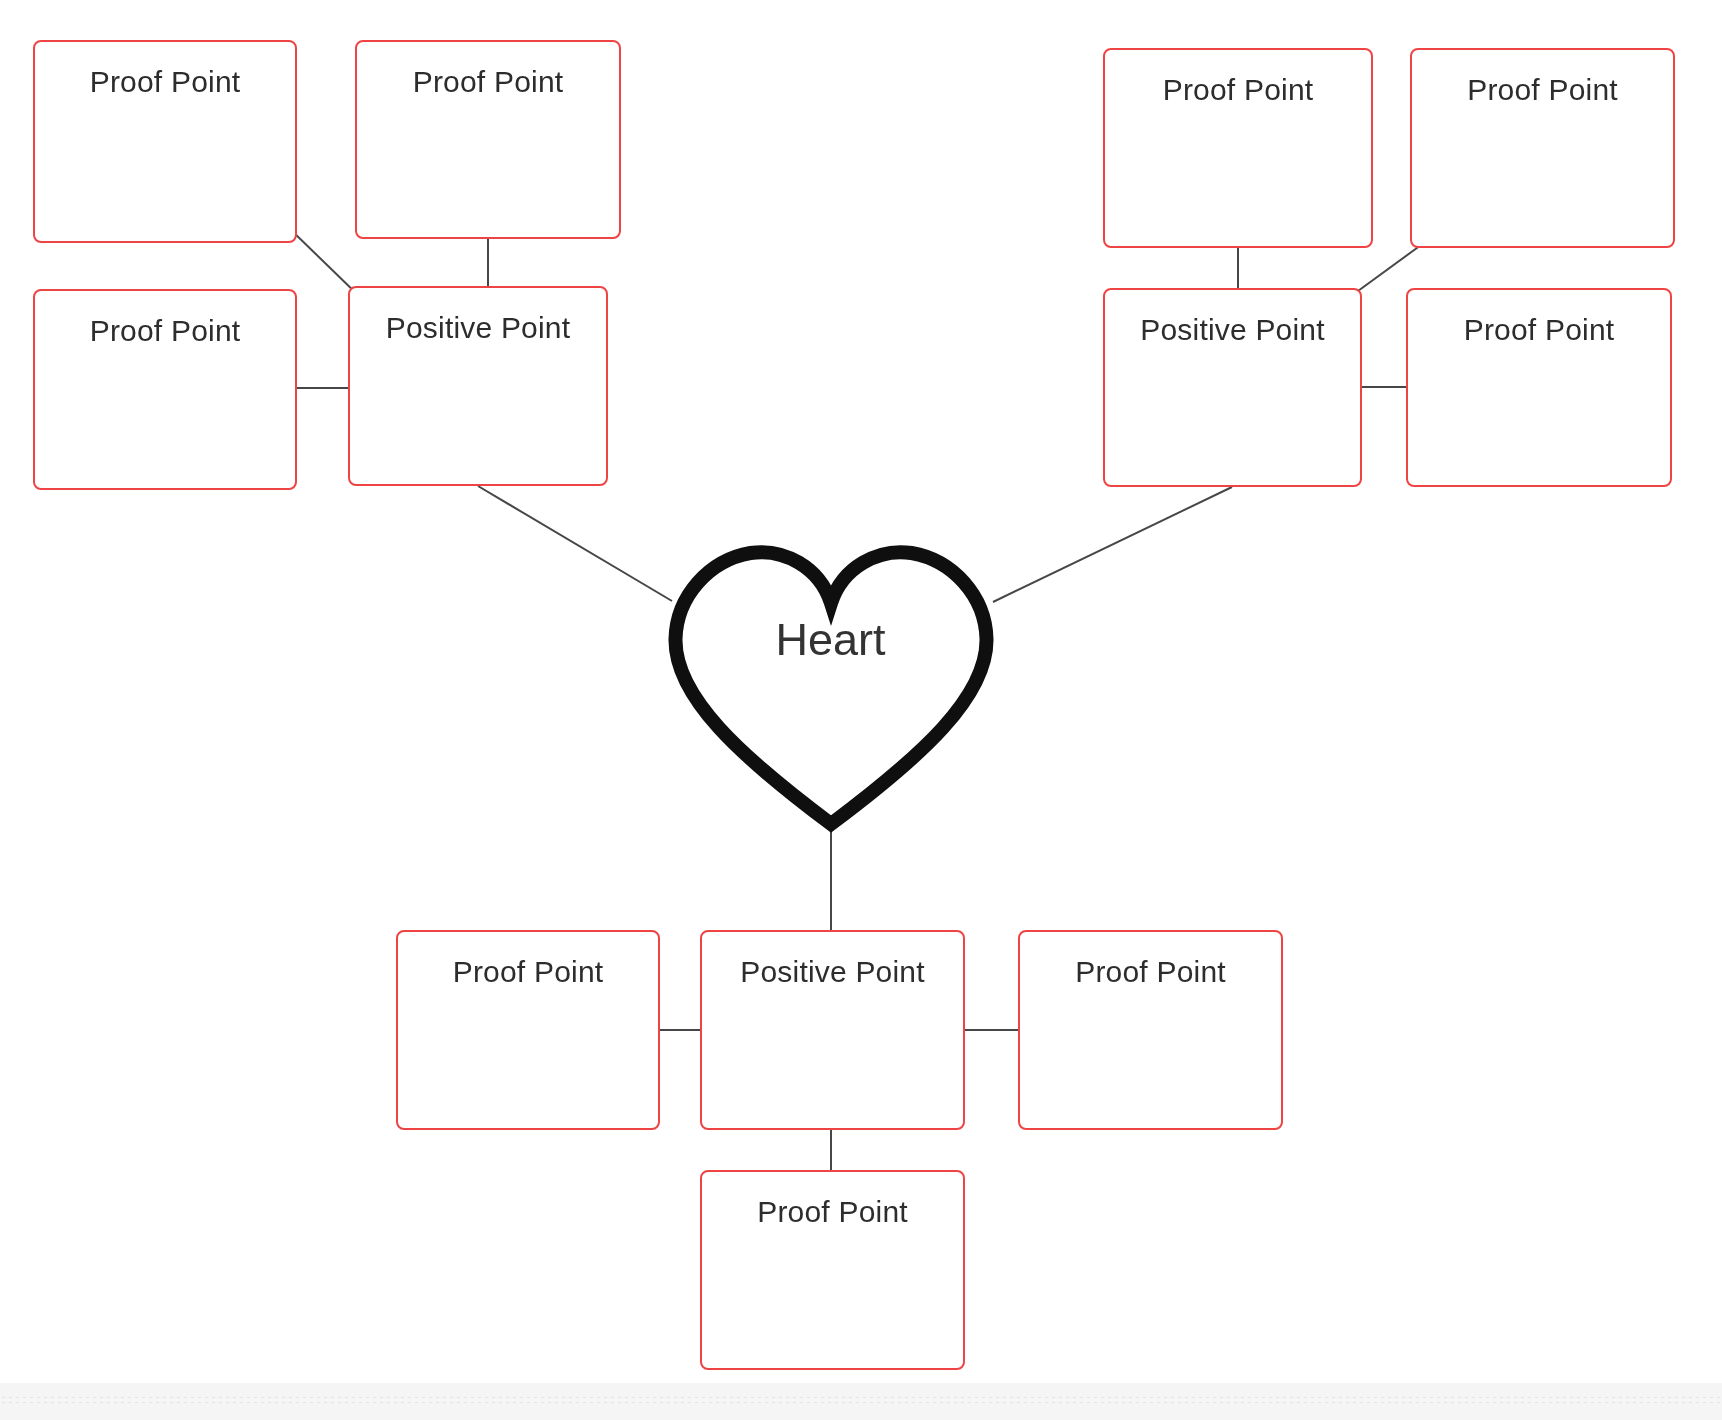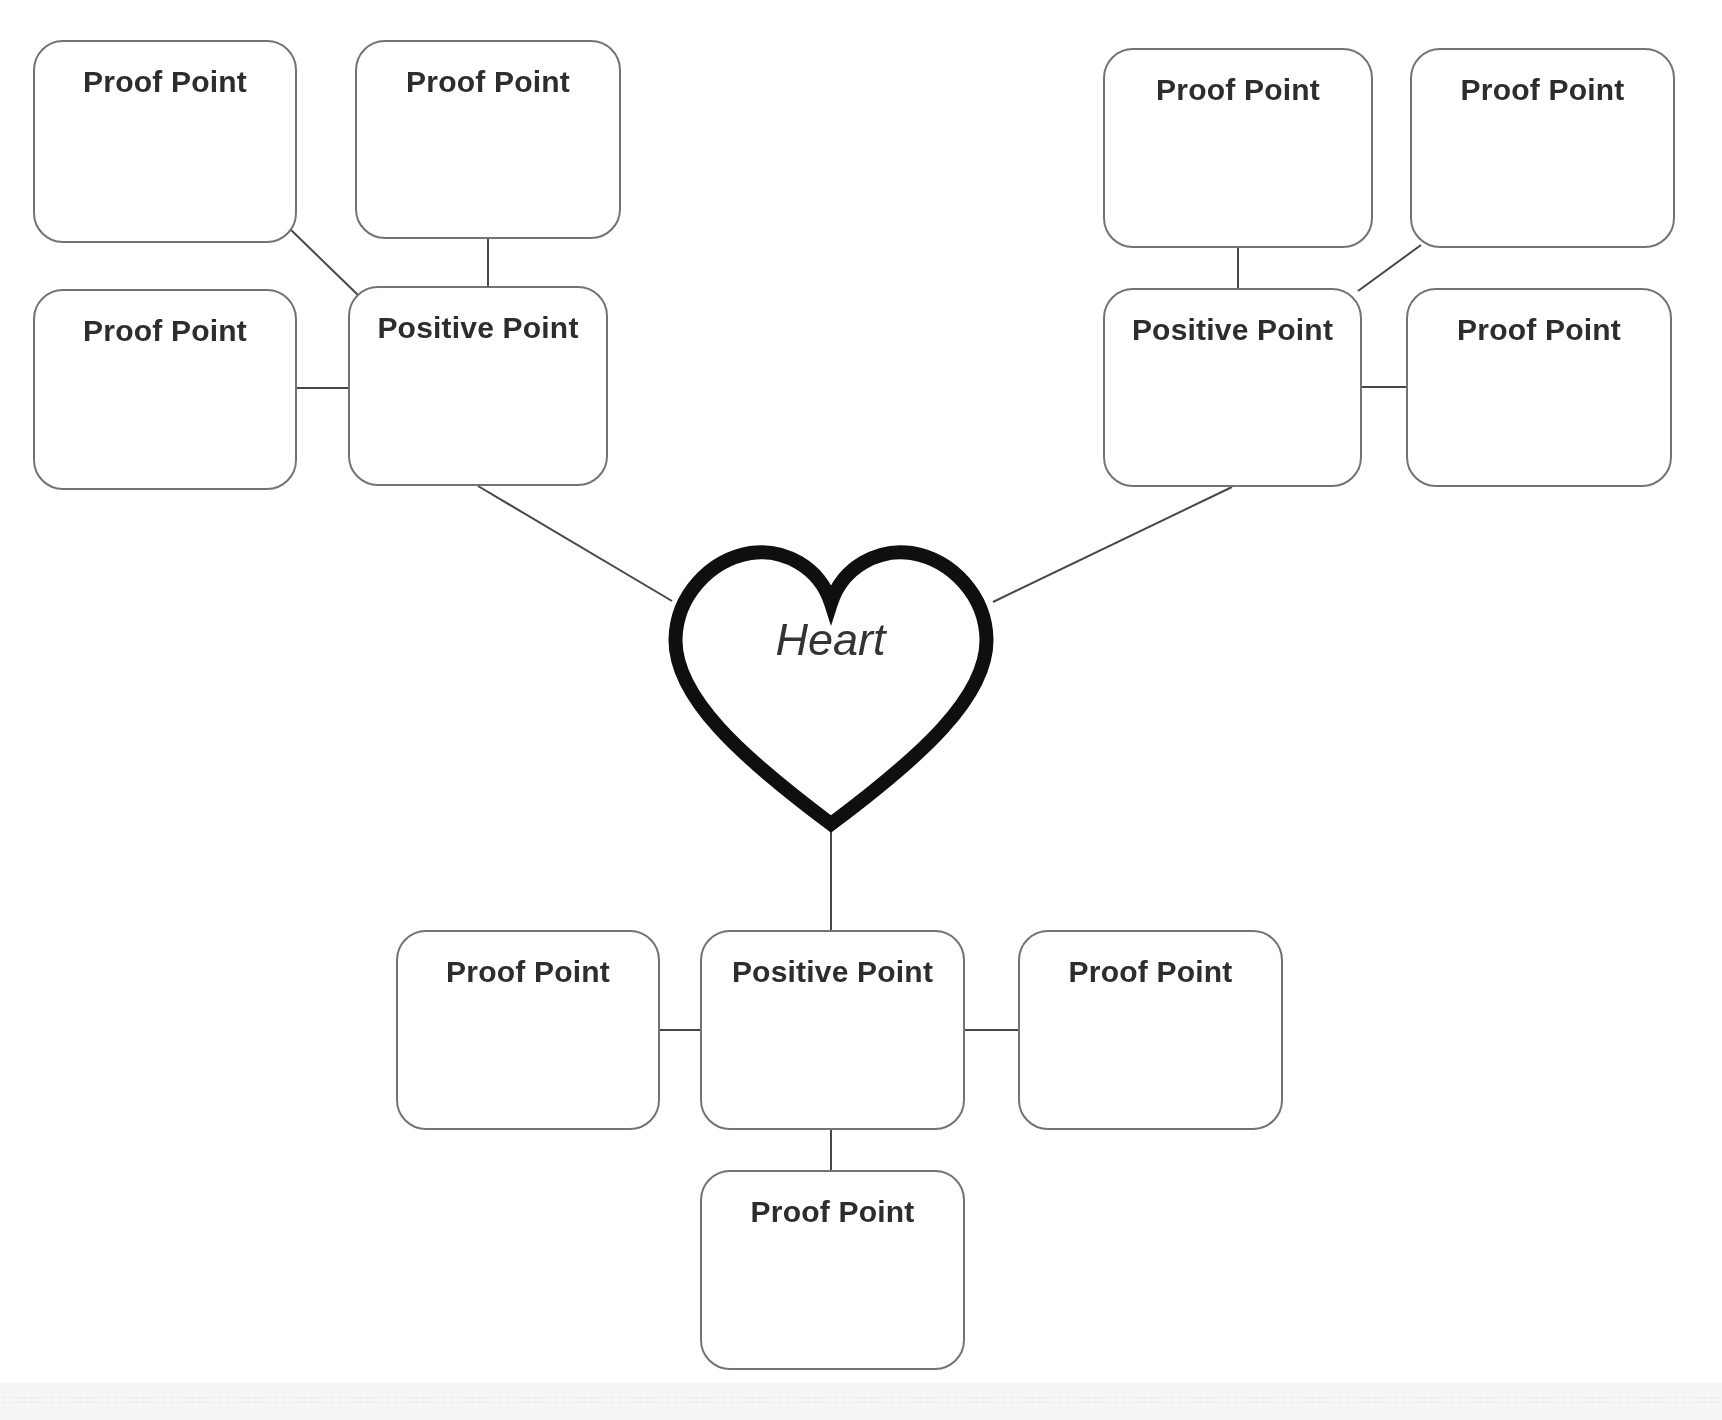--- a/index.html
+++ b/index.html
@@ -18,24 +18,23 @@
     position: absolute;
     left: 0;
     top: 0;
     width: 1722px;
     height: 1420px;
   }
   .box {
     position: absolute;
     box-sizing: border-box;
     background: #ffffff;
-    border: 2px solid #737373;
-    border-radius: 30px;
+    border: 2px solid #ef4444;
+    border-radius: 8px;
     text-align: center;
-    font-weight: bold;
   }
   .box-label {
     display: block;
     padding-top: 25px;
     font-size: 30px;
     line-height: 1;
     color: #2d2d2d;
     letter-spacing: 0.2px;
   }
   
@@ -57,21 +56,20 @@
   #heart-label {
     position: absolute;
     left: 663px;
     top: 617px;
     width: 335px;
     height: 45px;
     text-align: center;
     font-size: 45px;
     line-height: 1;
     color: #333333;
-    font-style: italic;
   }
   #footer-band {
     position: absolute;
     left: 0;
     top: 1383px;
     width: 1722px;
     height: 37px;
     background: #f5f5f5;
   }
   #footer-dots {

